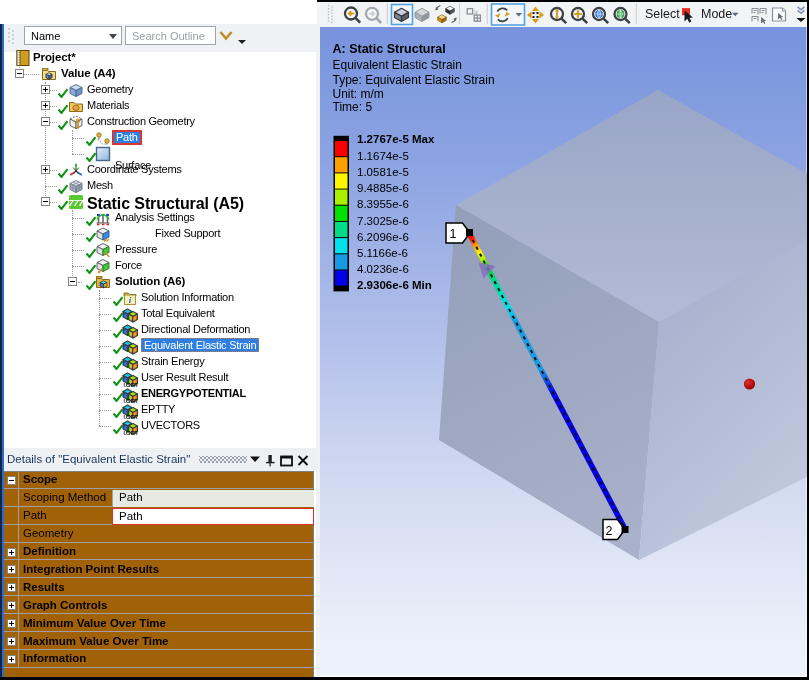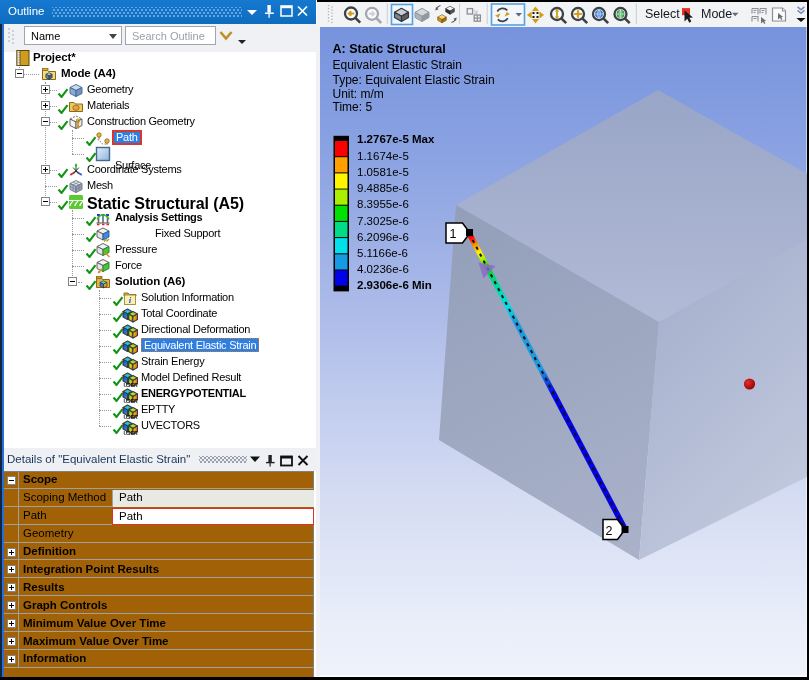--- a/index.html
+++ b/index.html
@@ -27,33 +27,20 @@
 #gap { left:316px; top:27px; width:4px; height:648.5px; background:#eff1f5; }
 #bleft { left:0; top:24px; width:1.5px; height:655.5px; background:#10253f; }
 #bleft2 { left:1.5px; top:24px; width:2px; height:653px; background:#2a6cd0; }
 #bright { left:806.5px; top:0; width:2.5px; height:679.6px; background:#000; }
 #bbottom { left:0; top:677.2px; width:809px; height:2.4px; background:#000; }
 #bbottom2 { left:0; top:679.6px; width:809px; height:0.4px; background:#666; }
 #btop { left:317px; top:0; width:492px; height:1.5px; background:#000; }
 .combo { position:absolute; background:#fff; border:1px solid #a0a4ac; font-size:11px; }
 </style></head><body>
 <div id="root">
-<div class="abs" id="titlebar">
-      <span class="t">Outline</span>
-<div class="abs" style="left:52px;top:7px;width:190px;height:10px;background-image:radial-gradient(circle,#63a6e2 0.8px,transparent 0.95px),radial-gradient(circle,#63a6e2 0.8px,transparent 0.95px);background-size:4px 6px,4px 6px;background-position:0 0,2px 3px;"></div>
-<svg class="abs" style="left:244px;top:2px" width="70" height="20" viewBox="0 0 70 20">
-<polygon points="3,8 13,8 8,13" fill="#fff"></polygon>
-<rect x="23.4" y="3" width="3.4" height="7.5" fill="#fff"></rect>
-        <line x1="21" y1="11.2" x2="29.8" y2="11.2" stroke="#fff" stroke-width="1.5"></line>
-        <line x1="25.1" y1="11.2" x2="25.1" y2="15.8" stroke="#fff" stroke-width="1.3"></line>
-<rect x="37" y="4" width="11" height="10" fill="none" stroke="#fff" stroke-width="1.5"></rect>
-        <line x1="37" y1="5" x2="48" y2="5" stroke="#fff" stroke-width="2.4"></line>
-<path d="M54,4.5 L63,13.5 M63,4.5 L54,13.5" stroke="#fff" stroke-width="1.7"></path>
-</svg>
-    </div>
 <div class="abs" id="lt-toolbar">
 <svg class="abs" style="left:6px;top:3px" width="12" height="20" viewBox="0 0 12 20">
 <g fill="#c0c4cc">
           <circle cx="3" cy="2" r="1"></circle>
           <circle cx="7" cy="4" r="1"></circle>
           <circle cx="3" cy="6" r="1"></circle>
           <circle cx="7" cy="8" r="1"></circle>
           <circle cx="3" cy="10" r="1"></circle>
           <circle cx="7" cy="12" r="1"></circle>
           <circle cx="3" cy="14" r="1"></circle>
@@ -112,21 +99,21 @@
 <div class="trow" style="left:31px;top:50.5px;font-weight:bold;font-size:11.5px;letter-spacing:-0.1px;">Project*</div>
 <div class="ebox" style="left:12.5px;top:69.0px"></div>
       <div class="ebh" style="left:14.5px;top:73.0px"></div>
 <svg width="16" height="17" viewBox="0 0 16 17" style="position:absolute;left:39px;top:65.5px">
         <path d="M1.5,4 L6,4 L7.5,5.5 L14.5,5.5 L14.5,13.5 L1.5,13.5 Z" fill="#f0dc84" stroke="#8a6a18" stroke-width="1"></path>
 <rect x="1.5" y="2.5" width="5.5" height="2" fill="#d8ac44" stroke="#8a6a18" stroke-width="0.8"></rect>
 <polygon points="4.9,8.3 8,6.7 11.1,8.3 8,9.9" fill="#b8c8dc" stroke="#333" stroke-width="0.7"></polygon>
 <polygon points="4.9,8.3 8,9.9 8,13.3 4.9,11.7" fill="#5a88c0" stroke="#333" stroke-width="0.7"></polygon>
 <polygon points="8,9.9 11.1,8.3 11.1,11.7 8,13.3" fill="#3a66a0" stroke="#333" stroke-width="0.7"></polygon>
       </svg>
-<div class="trow" style="left:59px;top:66.5px;font-weight:bold;font-size:11.5px;letter-spacing:-0.1px;">Mode (A4)</div>
+<div class="trow" style="left:59px;top:66.5px;font-weight:bold;font-size:11.5px;letter-spacing:-0.1px;">Value (A4)</div>
 <div class="ebox" style="left:38.5px;top:85.0px"></div>
       <div class="ebh" style="left:40.5px;top:89.0px"></div>
       <div class="ebv" style="left:42.5px;top:87.0px"></div>
 <svg width="12" height="10" viewBox="0 0 12 10" style="position:absolute;left:55px;top:88px">
         <g transform="scale(1.0)">
           <path d="M1.5,5.5 L4.5,9 L10.5,1.2" stroke="#149414" stroke-width="2.1" fill="none"></path>
         </g>
       </svg>
 <svg width="16" height="17" viewBox="0 0 16 17" style="position:absolute;left:66px;top:81.5px">
         <polygon points="2,5.5 8,2.5 14,5.5 8,8.5" fill="#ccdcf0" stroke="#46628c" stroke-width="0.9"></polygon>
@@ -238,21 +225,21 @@
           <path d="M1.5,5.5 L4.5,9 L10.5,1.2" stroke="#149414" stroke-width="2.1" fill="none"></path>
         </g>
       </svg>
 <svg width="16" height="17" viewBox="0 0 16 17" style="position:absolute;left:93px;top:209.5px">
         <path d="M3.5,5 L3.5,13 M8,5 L8,13 M12.5,5 L12.5,13" stroke="#6a6a6a" stroke-width="1.6"></path>
 <path d="M1.5,13 L14.5,13" stroke="#6a6a6a" stroke-width="1.2"></path>
 <path d="M2,5 L5,5 M6.5,5 L9.5,5 M11,5 L14,5" stroke="#2838c8" stroke-width="2"></path>
 <path d="M2,9.5 C5,3.5 11,3.5 14,9.5" stroke="#30c030" stroke-width="1.5" fill="none"></path>
 <path d="M2,14.5 L4.5,14.5 M7,14.5 L9.5,14.5 M11.5,14.5 L14,14.5" stroke="#e02020" stroke-width="1.6"></path>
       </svg>
-<div class="trow" style="left:113px;top:210.5px;font-weight:bold;">Analysis Settings</div>
+<div class="trow" style="left:113px;top:210.5px;font-weight:normal;">Analysis Settings</div>
 <svg width="12" height="10" viewBox="0 0 12 10" style="position:absolute;left:83px;top:232px">
         <g transform="scale(1.0)">
           <path d="M1.5,5.5 L4.5,9 L10.5,1.2" stroke="#149414" stroke-width="2.1" fill="none"></path>
         </g>
       </svg>
 <svg width="16" height="17" viewBox="0 0 16 17" style="position:absolute;left:93px;top:225.5px">
         <polygon points="2,5 8,2 14,5 8,8" fill="#f2f2f2" stroke="#555" stroke-width="0.9"></polygon>
 <polygon points="2,5 8,8 8,14 2,11" fill="#e4e4e4" stroke="#555" stroke-width="0.9"></polygon>
 <polygon points="8,8 14,5 14,11 8,14" fill="#3a8ae0" stroke="#2a5a9a" stroke-width="0.9"></polygon>
 <path d="M9,15.5 L11.5,13 M11.5,15.5 L14,13" stroke="#c89018" stroke-width="1.3"></path>
@@ -333,21 +320,21 @@
 </defs>
 <g stroke="#3c3c3c" stroke-width="1.1" stroke-linejoin="round">
 <polygon points="1,5.5 5.5,3 10,5.5 5.5,8" fill="#18c8e0"></polygon>
 <polygon points="1,5.5 5.5,8 5.5,13.5 1,11" fill="url(#rcb)"></polygon>
 <polygon points="5.5,8 10,5.5 10,11 5.5,13.5" fill="#2878e8"></polygon>
 <polygon points="6.5,8 11,5.5 15.5,8 11,10.5" fill="#a8e018"></polygon>
 <polygon points="6.5,8 11,10.5 11,16 6.5,13.5" fill="url(#rcf)"></polygon>
 <polygon points="11,10.5 15.5,8 15.5,13.5 11,16" fill="url(#rcs)"></polygon>
 </g>
 </svg>
-<div class="trow" style="left:139px;top:306.5px;font-weight:normal;">Total Coordinate</div>
+<div class="trow" style="left:139px;top:306.5px;font-weight:normal;">Total Equivalent</div>
 <svg width="12" height="10" viewBox="0 0 12 10" style="position:absolute;left:110px;top:328px">
         <g transform="scale(1.0)">
           <path d="M1.5,5.5 L4.5,9 L10.5,1.2" stroke="#149414" stroke-width="2.1" fill="none"></path>
         </g>
       </svg>
 <svg width="16" height="17" viewBox="0 0 16 17" style="position:absolute;left:120px;top:321.5px">
         <defs>
 <linearGradient id="rcf" x1="0" y1="0" x2="1" y2="0">
             <stop offset="0" stop-color="#18b818"></stop>
             <stop offset="0.5" stop-color="#d8e018"></stop>
@@ -458,21 +445,21 @@
 <g stroke="#3c3c3c" stroke-width="1.1" stroke-linejoin="round">
 <polygon points="1,5.5 5.5,3 10,5.5 5.5,8" fill="#18c8e0"></polygon>
 <polygon points="1,5.5 5.5,8 5.5,13.5 1,11" fill="url(#rcb)"></polygon>
 <polygon points="5.5,8 10,5.5 10,11 5.5,13.5" fill="#2878e8"></polygon>
 <polygon points="6.5,8 11,5.5 15.5,8 11,10.5" fill="#a8e018"></polygon>
 <polygon points="6.5,8 11,10.5 11,16 6.5,13.5" fill="url(#rcf)"></polygon>
 <polygon points="11,10.5 15.5,8 15.5,13.5 11,16" fill="url(#rcs)"></polygon>
 </g>
 <text x="8.6" y="16.8" font-family="Liberation Sans" font-size="5.2" font-weight="bold" fill="#111" text-anchor="middle">USER</text>
       </svg>
-<div class="trow" style="left:139px;top:370.5px;font-weight:normal;">Model Defined Result</div>
+<div class="trow" style="left:139px;top:370.5px;font-weight:normal;">User Result Result</div>
 <svg width="12" height="10" viewBox="0 0 12 10" style="position:absolute;left:110px;top:392px">
         <g transform="scale(1.0)">
           <path d="M1.5,5.5 L4.5,9 L10.5,1.2" stroke="#149414" stroke-width="2.1" fill="none"></path>
         </g>
       </svg>
 <svg width="16" height="17" viewBox="0 0 16 17" style="position:absolute;left:120px;top:385.5px">
         <defs>
 <linearGradient id="rcf" x1="0" y1="0" x2="1" y2="0">
             <stop offset="0" stop-color="#18b818"></stop>
             <stop offset="0.5" stop-color="#d8e018"></stop>

